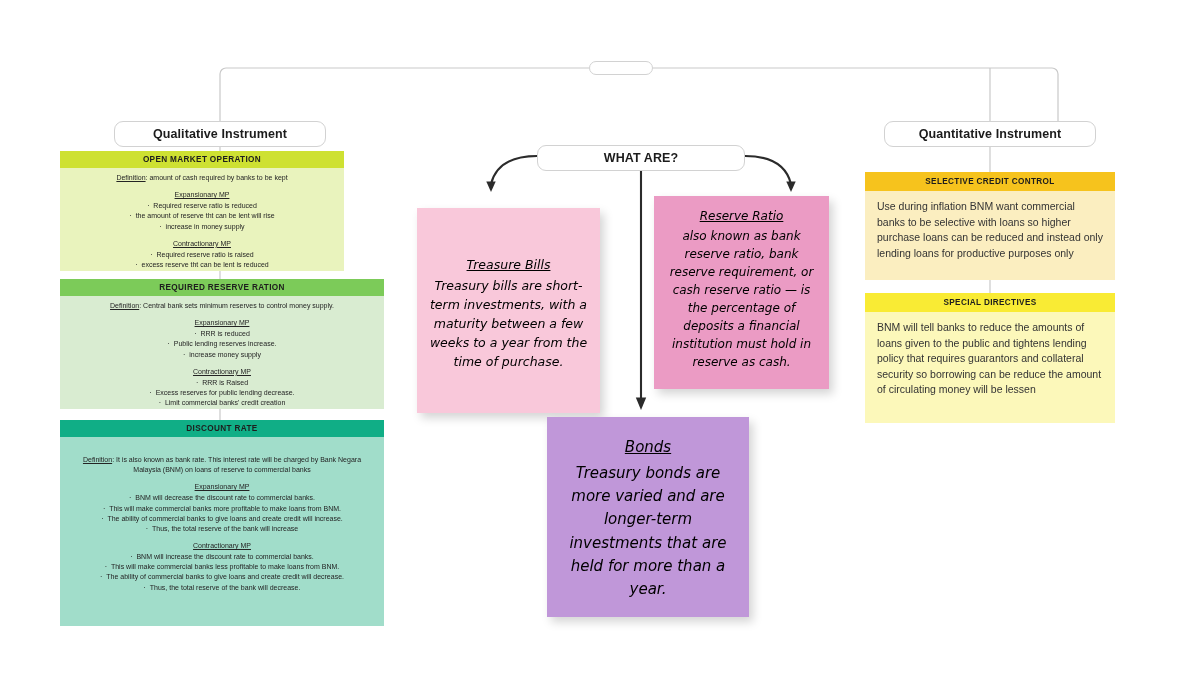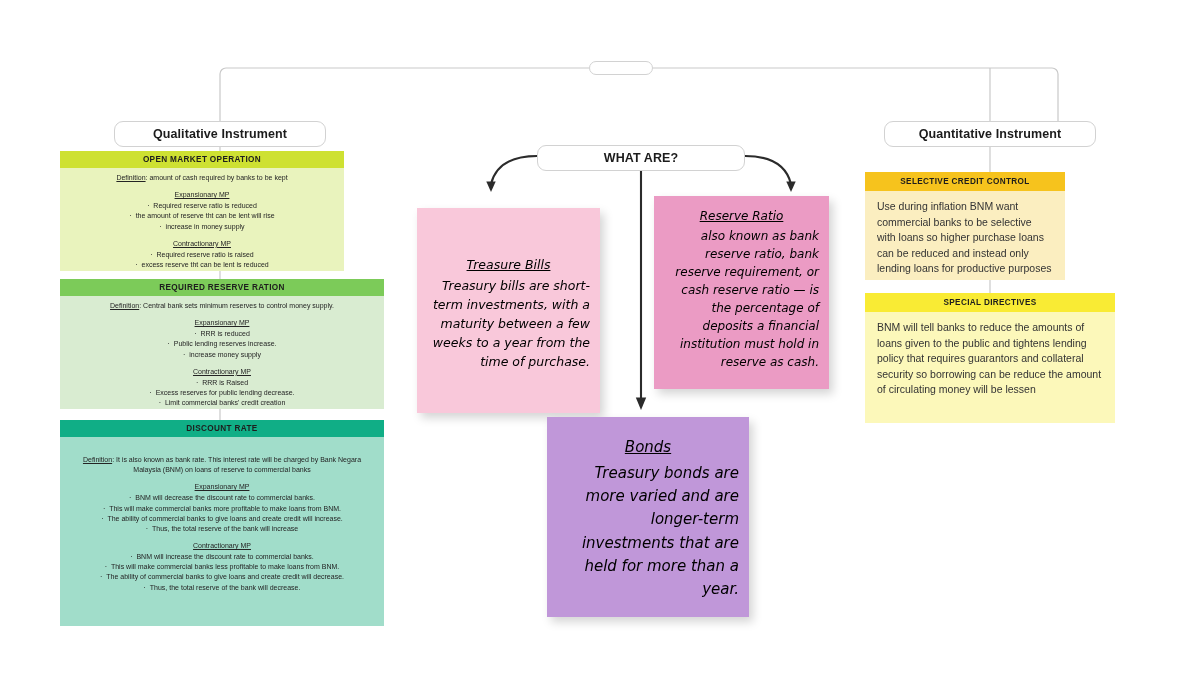--- a/index.html
+++ b/index.html
@@ -93,21 +93,21 @@
   
   .right .card-head { font-size: 8.2px; padding: 5px 4px; }
   .right .card-body {
     text-align: left;
     color: #333333;
     font-size: 10.5px;
     line-height: 1.48;
     padding: 8px 12px 10px;
   }
 
-  #card-scc            { left: 865px; top: 172px; width: 200px; height: 108px; }
+  #card-scc            { left: 865px; top: 172px; width: 250px; height: 108px; }
   #card-scc .card-head { background: #f6c31d; }
   #card-scc .card-body { background: #fbeec0; }
 
   #card-sd             { left: 865px; top: 293px; width: 250px; height: 130px; }
   #card-sd .card-head  { background: #f9eb34; }
   #card-sd .card-body  { background: #fcf8ba; }
 
   
   .sticky {
     position: absolute;
@@ -119,21 +119,21 @@
     justify-content: center;
     box-shadow: 4px 5px 9px rgba(0,0,0,.17);
   }
   .sticky .inner { width: 100%; padding: 0 10px; }
   .sticky .title {
     display: block;
     text-decoration: underline;
     margin-bottom: 2px;
     font-style: italic;
   }
-  .sticky .txt { font-style: italic; display: block; text-align: right; }
+  .sticky .txt { font-style: italic; display: block; }
 
   #note-tbills  { left: 417px; top: 208px; width: 183px; height: 205px;
                   background: #f9c8da; font-size: 12.5px; line-height: 1.52; }
   #note-rratio  { left: 654px; top: 196px; width: 175px; height: 193px;
                   background: #eb9bc4; font-size: 12px;  line-height: 1.5; }
   #note-bonds   { left: 547px; top: 417px; width: 202px; height: 200px;
                   background: #c097d9; font-size: 15px; line-height: 1.56; }
 
   #note-tbills .inner  { transform: translateY(2px); }
   #note-rratio .inner  { transform: translateY(-4px); }

